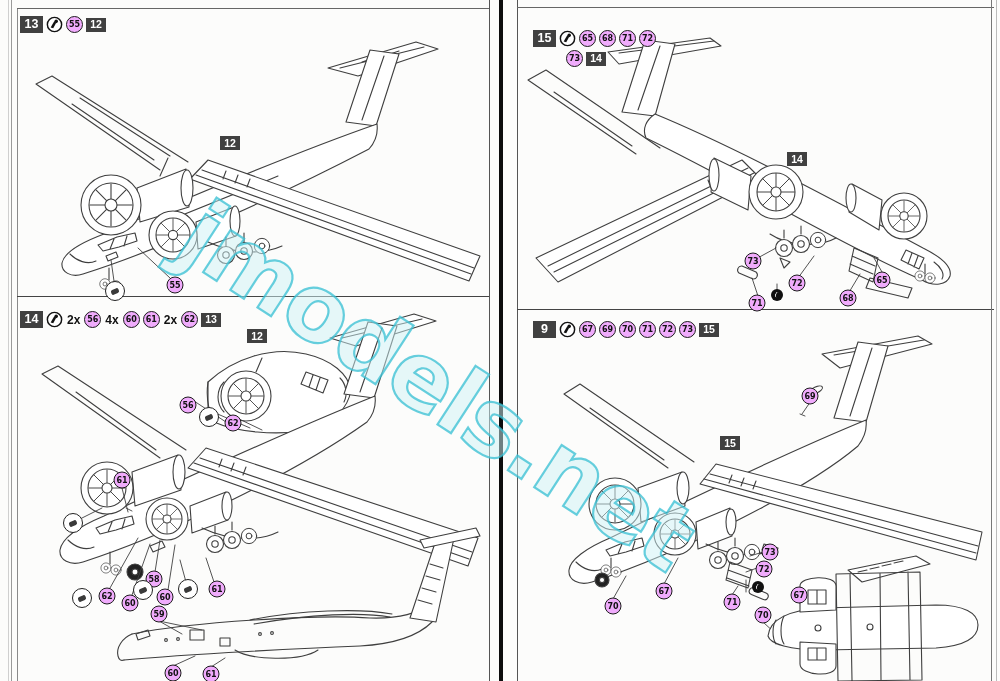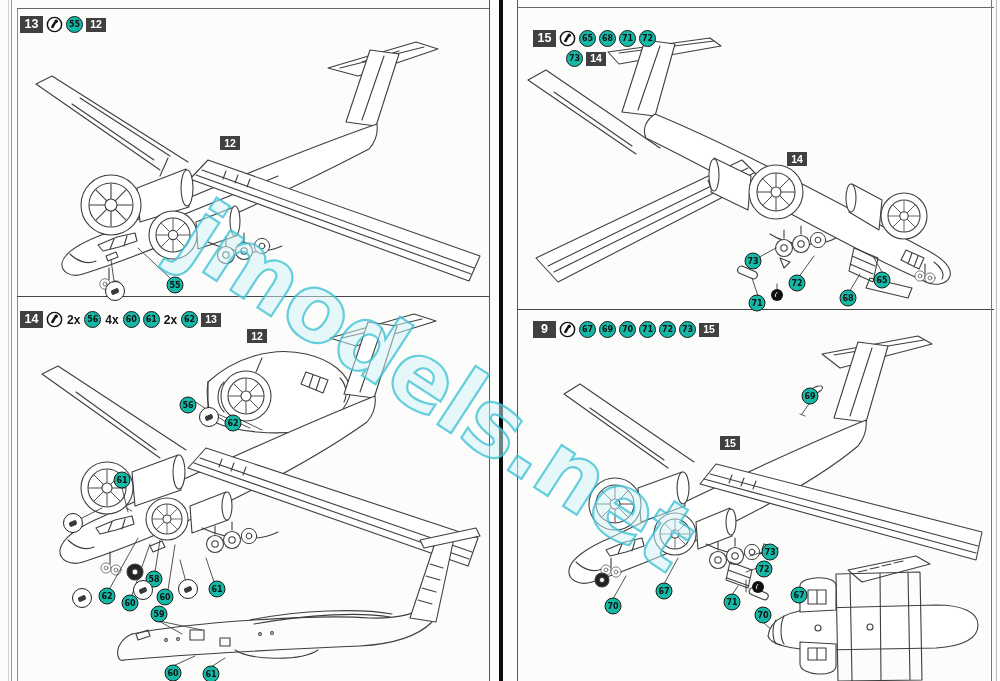--- a/index.html
+++ b/index.html
@@ -8,21 +8,21 @@
   .line{position:absolute;}
   svg.art{position:absolute;z-index:10;}
   #overlay{position:absolute;left:0;top:0;width:1000px;height:681px;z-index:30;pointer-events:none;}
   #wm{position:absolute;left:0;top:0;z-index:40;pointer-events:none;}
   .step-header{position:absolute;}
   .hrow{display:flex;align-items:center;gap:3px;margin-bottom:3px;}
   .sq{display:inline-flex;align-items:center;justify-content:center;min-width:16px;height:14px;
       padding:0 2px;background:#404040;color:#fff;font:bold 10.5px/1 "Liberation Sans",sans-serif;}
   .sq.step{min-width:19px;height:17px;font-size:12.5px;}
   .circ{display:inline-flex;align-items:center;justify-content:center;width:15px;height:15px;
-        border:1.5px solid #1c1c1c;border-radius:50%;background:#14b8a6;
+        border:1.5px solid #1c1c1c;border-radius:50%;background:#f0abfc;
         font:bold 8px/1 "DejaVu Sans",sans-serif;color:#111;}
   .qty{font:bold 12px/1 "Liberation Sans",sans-serif;color:#111;margin:0 1px;}
   .spacer{display:inline-block;width:30px;height:1px;}
   .glueic{display:inline-flex;width:17px;height:17px;}
   .callout{position:absolute;transform:translate(-50%,-50%);}
   .glue-dot{width:12px;height:12px;border-radius:50%;background:#101010;position:relative;display:inline-block;}
   .glue-dot::after{content:"";position:absolute;left:3.5px;top:2.5px;width:4px;height:6px;
                    border-left:1.5px solid #fff;border-radius:50%;transform:rotate(18deg);}
   .artc{display:inline-flex;align-items:center;justify-content:center;width:18px;height:18px;
         border:1.4px solid #222;border-radius:50%;background:#fff;}

